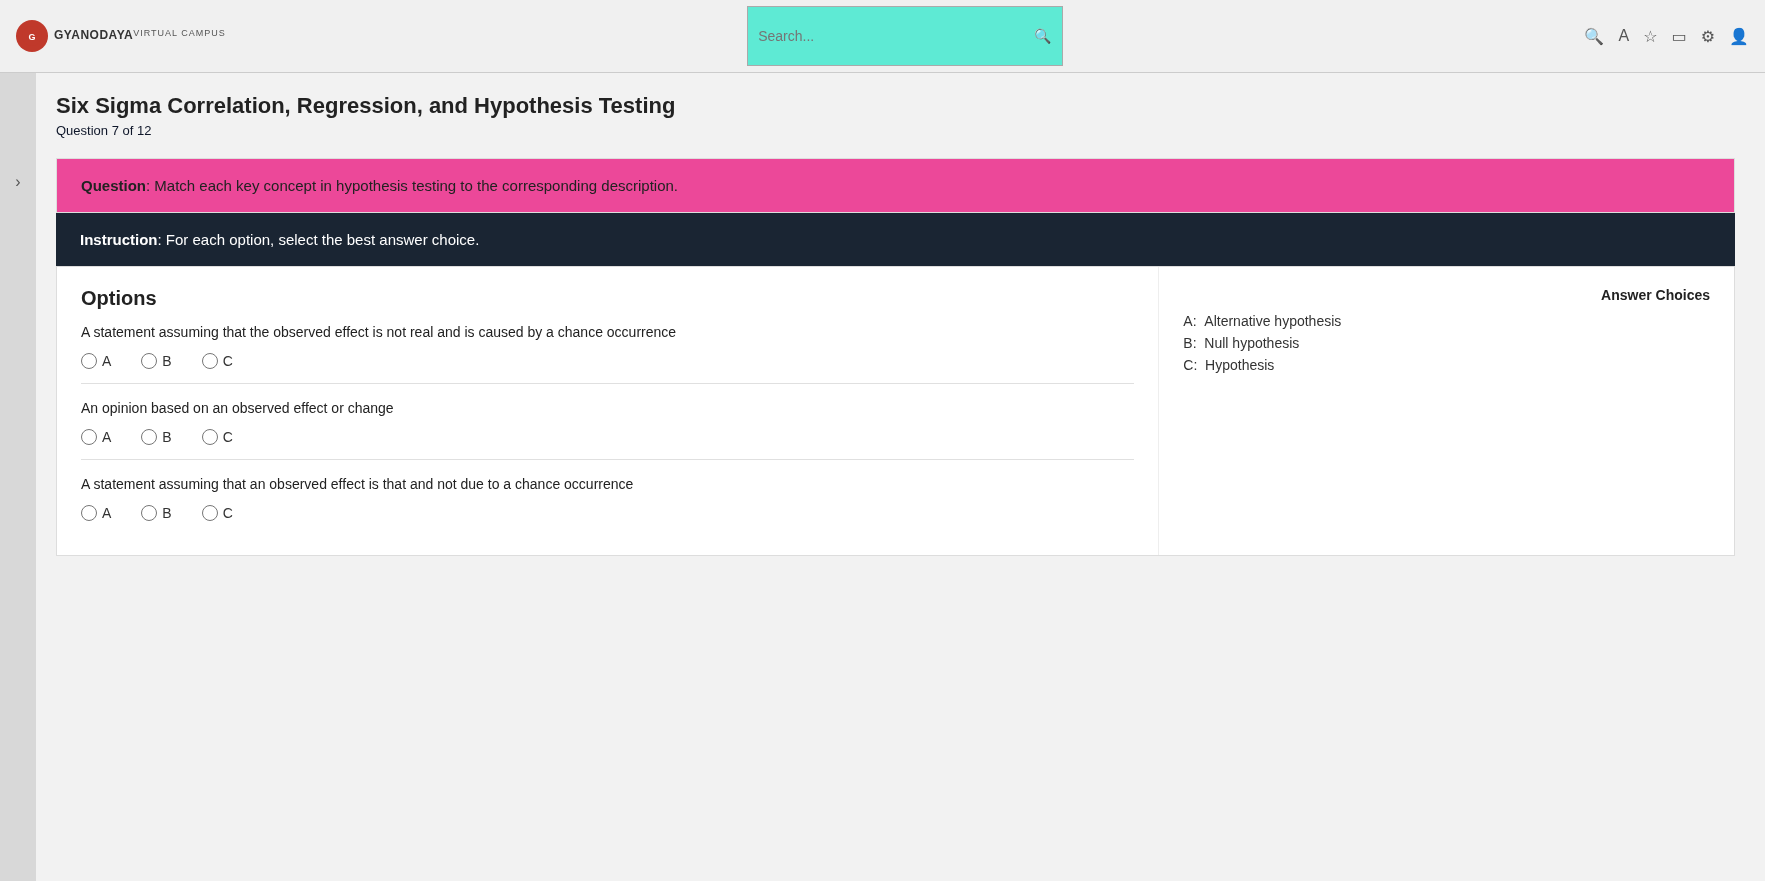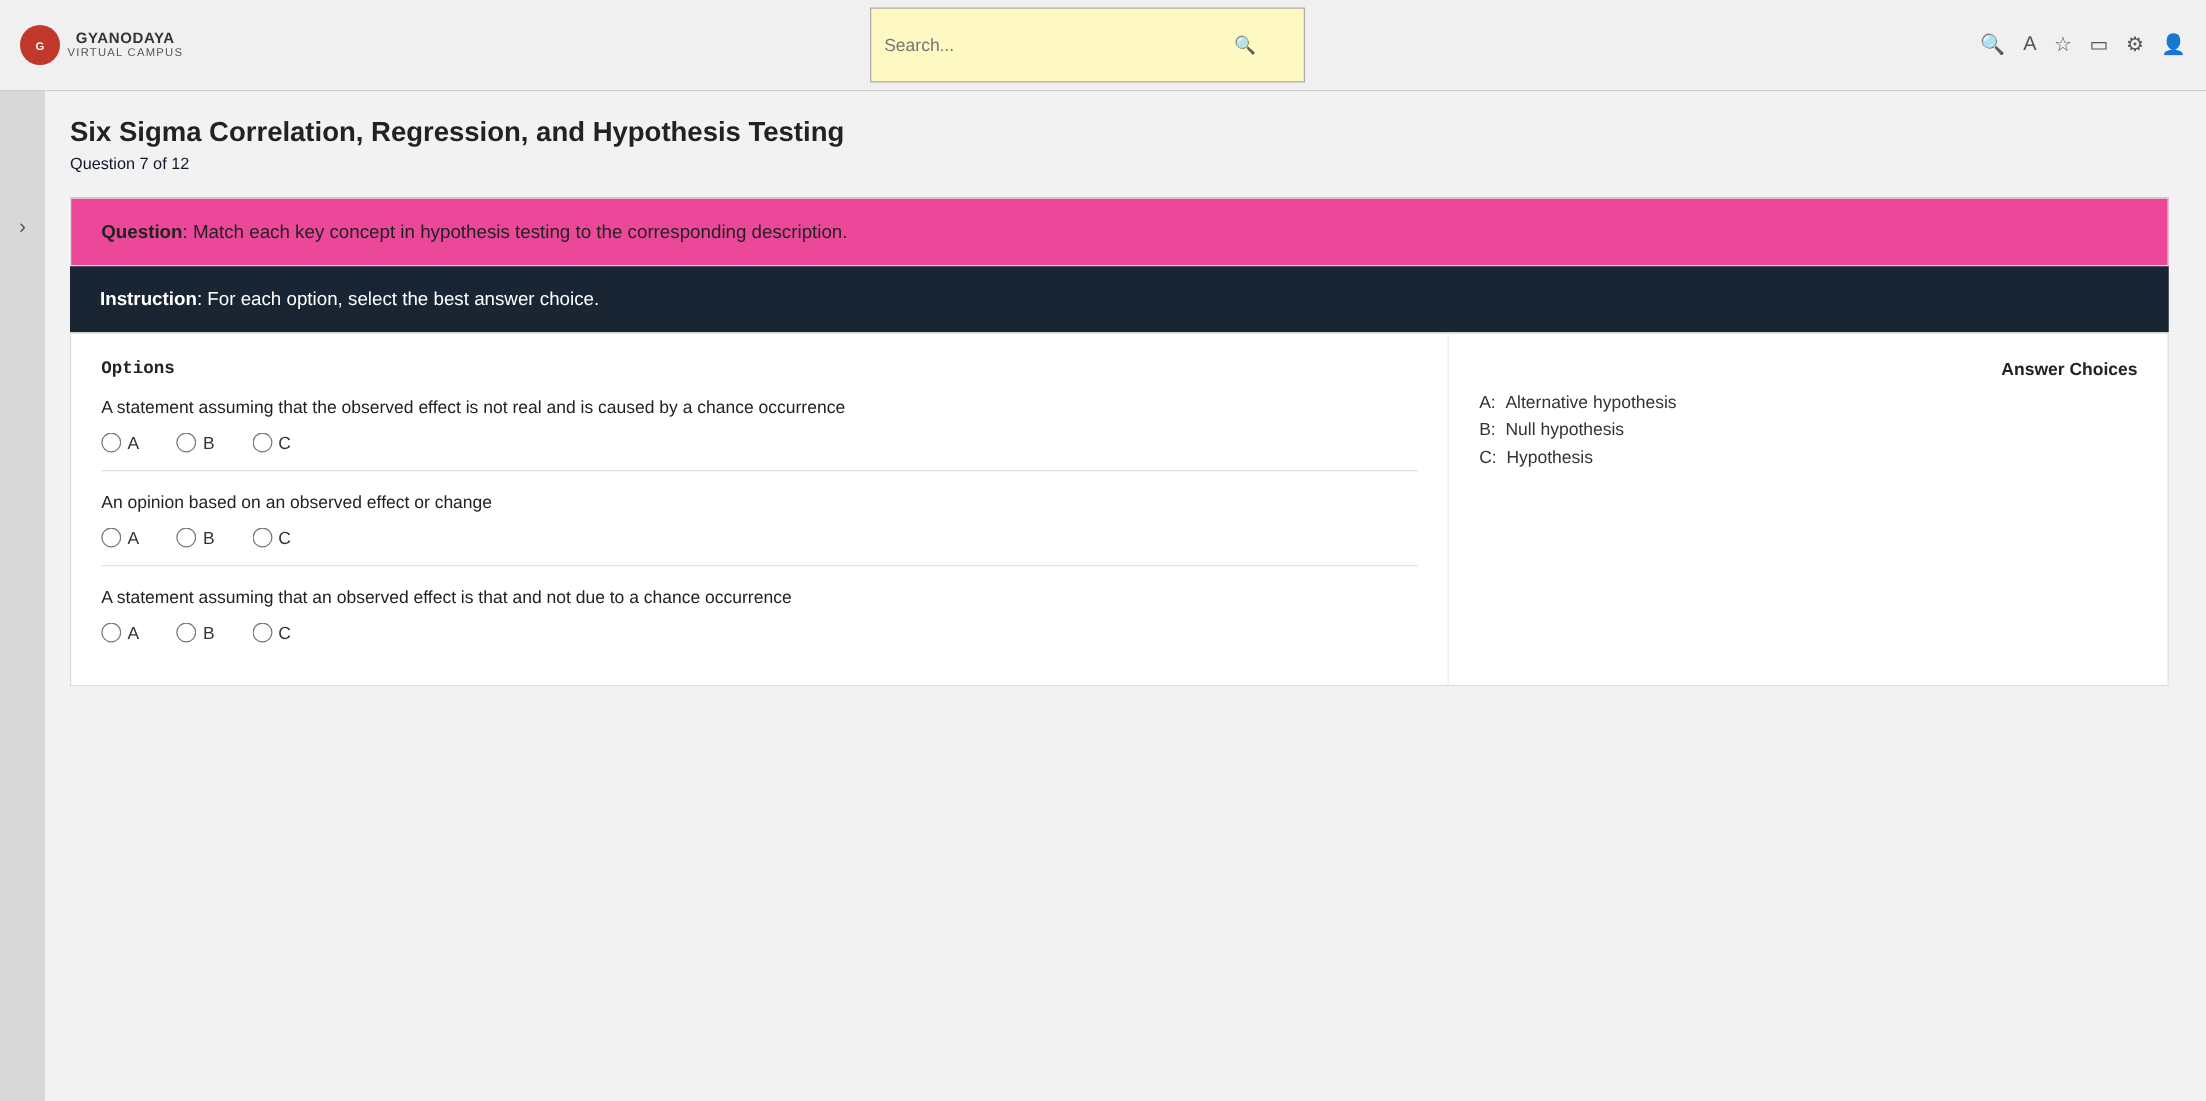--- a/index.html
+++ b/index.html
@@ -34,23 +34,22 @@
       border-radius: 50%;
       display: flex;
       align-items: center;
       justify-content: center;
       color: white;
       font-size: 10px;
       font-weight: bold;
     }
     .logo-text {
       display: flex;
-      flex-direction: column;
+      flex-direction: row;
       line-height: 1.1;
-      align-items: center;
     }
     .logo-text .brand {
       font-weight: bold;
       font-size: 12px;
       color: #333;
       letter-spacing: 0.5px;
     }
     .logo-text .sub {
       font-size: 9px;
       color: #555;
@@ -58,23 +57,23 @@
     }
     .search-container {
       flex: 1;
       display: flex;
       justify-content: center;
     }
     .search-box {
       display: flex;
       align-items: center;
       border: 1px solid #aaa;
-      background: #fef9c3;
+      background: #5eead4;
       padding: 21px 10px;
-      width: 348px;
+      width: 316px;
     }
     .search-box input {
       border: none;
       outline: none;
       font-size: 14px;
       width: 280px;
       background: transparent;
       color: #555;
     }
     .search-icon {
@@ -162,24 +161,23 @@
       border: 1px solid #ddd;
       display: flex;
     }
     .options-section {
       flex: 2;
       padding: 20px 24px;
       border-right: 1px solid #eee;
     }
     .options-header {
       font-weight: bold;
-      font-size: 14px;
+      font-size: 20px;
       color: #222;
       margin-bottom: 12px;
-      font-family: Liberation Mono, monospace;
     }
     .answer-choices-section {
       flex: 1;
       padding: 20px 24px;
     }
     .answer-choices-header {
       font-weight: bold;
       font-size: 14px;
       color: #222;
       margin-bottom: 10px;

